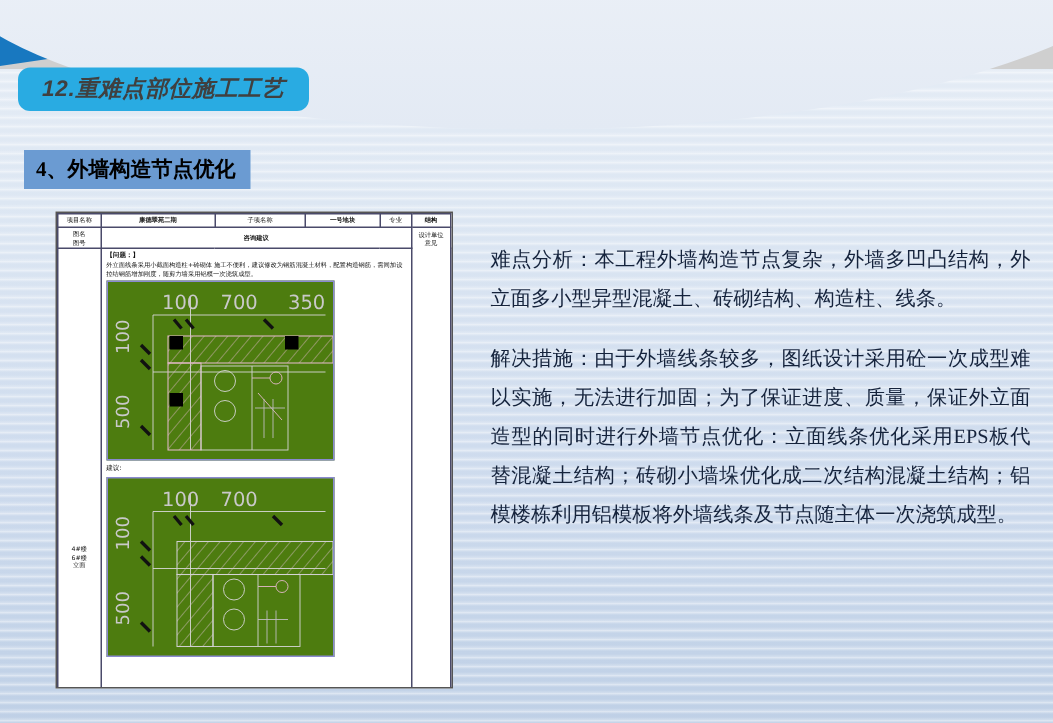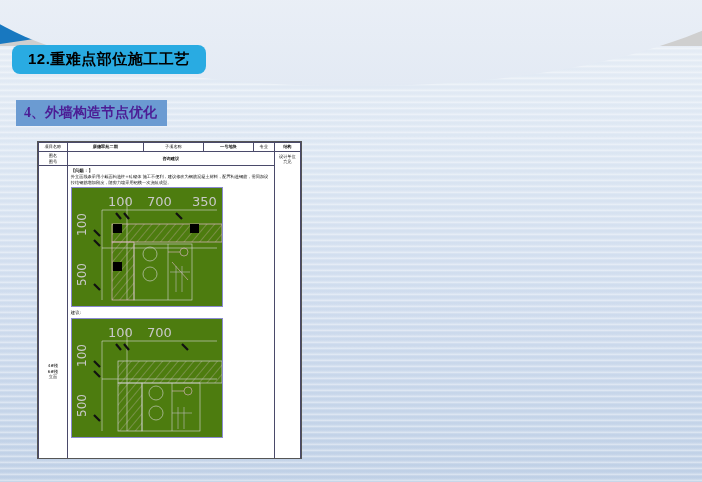--- a/index.html
+++ b/index.html
@@ -42,31 +42,32 @@
     clip-path:polygon(0 0, 300px 0, 0 44px);
   }
 
   
   .title-badge{
     position:absolute; left:12px; top:45px;
     height:29px; padding:0 16px;
     display:flex; align-items:center;
     background:#29abe2;
     border-radius:8px;
-    color:#000000;
+    color:#404040;
     font-size:15px; font-weight:bold;
     letter-spacing:.5px;
     white-space:nowrap;
+    font-style:italic;
   }
   .sub-badge{
     position:absolute; left:16px; top:100px;
     height:26px; padding:0 10px 0 8px;
     display:flex; align-items:center;
     background:#6b9bd2;
-    color:#4c1d95;
+    color:#000000;
     font-size:14px; font-weight:bold;
     font-family:"Liberation Serif","DejaVu Serif",serif;
     white-space:nowrap;
   }
 
   
   .right-col{
     position:absolute; left:327px; top:160px;
     width:360px;
   }
@@ -148,20 +149,24 @@
 <div id="slide">
 
   <div class="grey-corner"></div>
   <div class="swoosh-blue"></div>
   <div class="swoosh-light"></div>
 
   <div class="title-badge">12.重难点部位施工工艺</div>
 
   <div class="sub-badge">4、外墙构造节点优化</div>
 
+  <div class="right-col">
+    <p>难点分析：本工程外墙构造节点复杂，外墙多凹凸结构，外立面多小型异型混凝土、砖砌结构、构造柱、线条。</p>
+    <p>解决措施：由于外墙线条较多，图纸设计采用砼一次成型难以实施，无法进行加固；为了保证进度、质量，保证外立面造型的同时进行外墙节点优化：立面线条优化采用EPS板代替混凝土结构；砖砌小墙垛优化成二次结构混凝土结构；铝模楼栋利用铝模板将外墙线条及节点随主体一次浇筑成型。</p>
+  </div>
 
   <div class="doc">
     <table class="tbl">
       <colgroup>
         <col class="c-proj">
           <col class="c-name">
           <col class="c-sub">
         <col class="c-val">
           <col class="c-maj">
           <col class="c-op">

